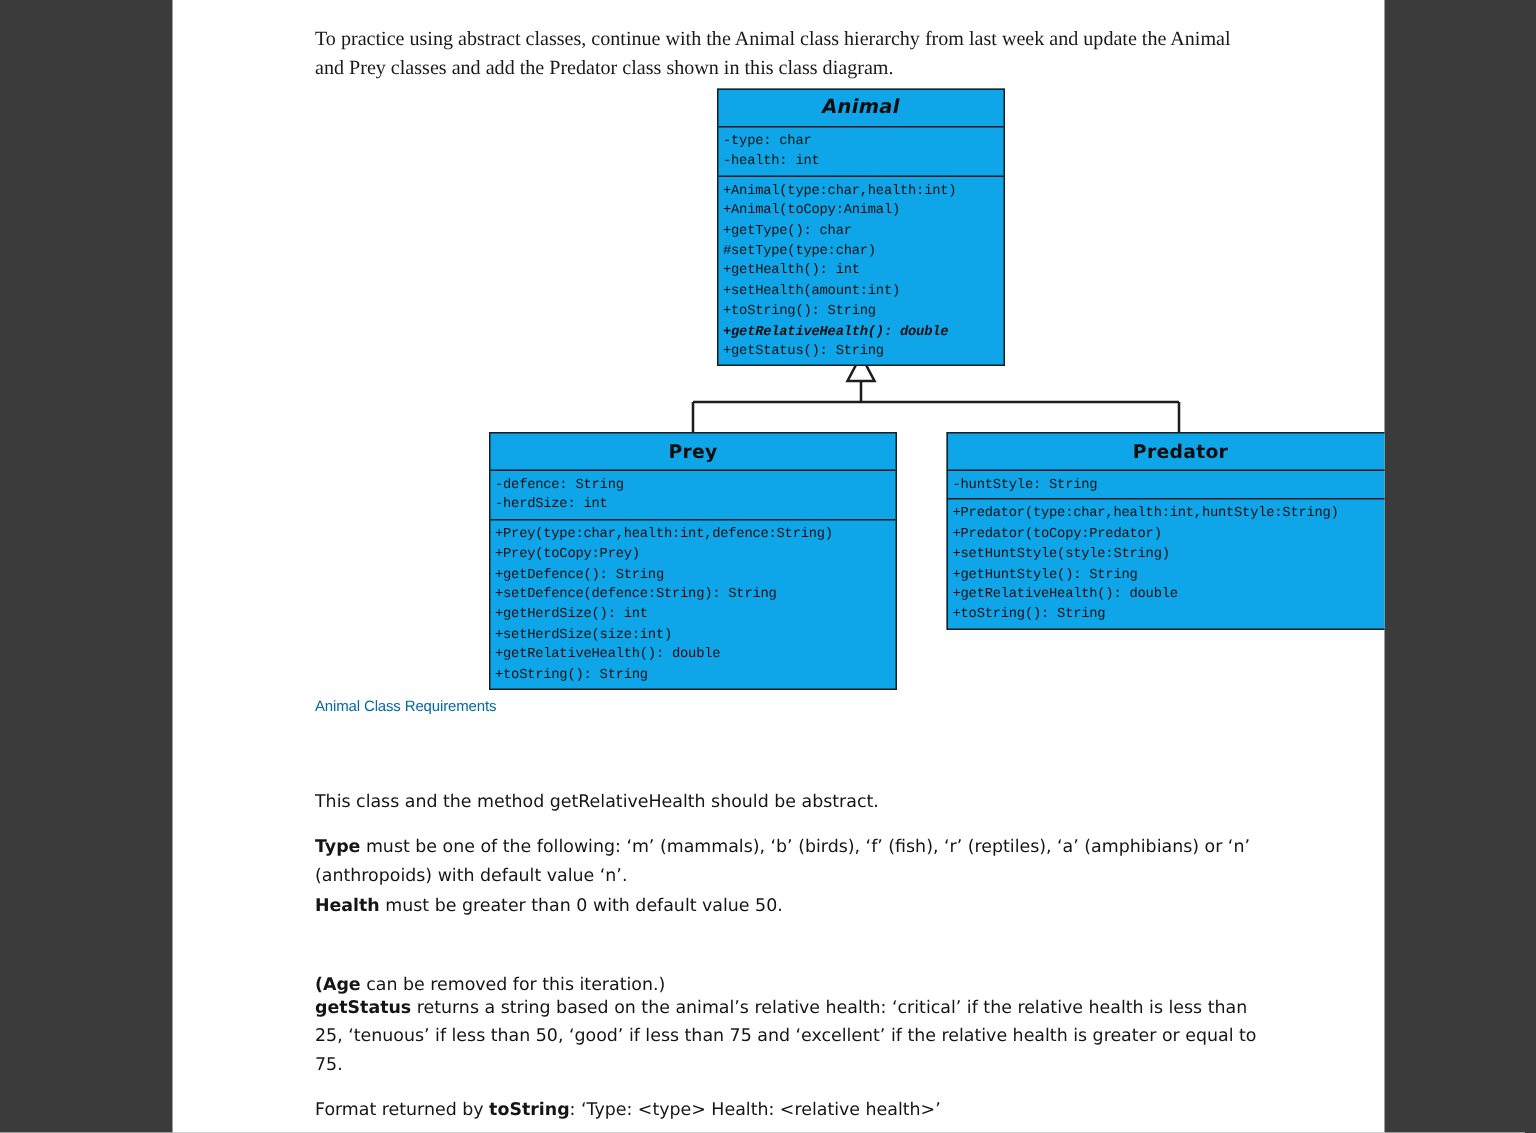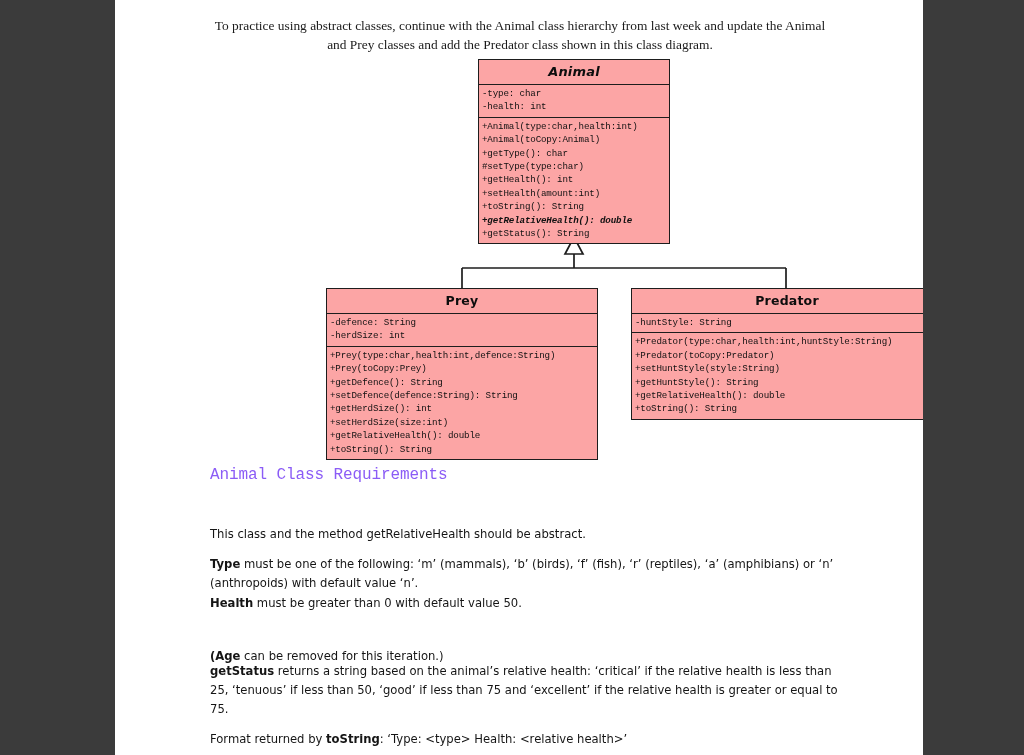--- a/index.html
+++ b/index.html
@@ -28,36 +28,36 @@
   
   .intro {
     position: absolute;
     left: 95px;
     top: 4px;
     width: 620px;
     font-family: "Liberation Serif", serif;
     font-size: 13.4px;
     line-height: 18.5px;
     color: #1a1a1a;
-    text-align: center;
+    text-align: left;
   }
 
   
   #diagram {
     position: absolute;
     left: 0;
     top: 0;
     width: 808px;
     height: 460px;
   }
 
   .uml-box {
     position: absolute;
     border: 1.6px solid #1d1d1d;
-    background: #fca5a5;
+    background: #0ea5e9;
     box-sizing: border-box;
   }
   .uml-title {
     text-align: center;
     font-family: "DejaVu Sans", sans-serif;
     font-weight: bold;
     font-size: 12.5px;
     color: #0d0d0d;
     padding: 4px 0 5px 0;
     border-bottom: 1.6px solid #1d1d1d;
@@ -99,23 +99,23 @@
     width: 808px;
     height: 460px;
     pointer-events: none;
   }
 
   
   .req-heading {
     position: absolute;
     left: 95px;
     top: 466px;
-    font-family: Liberation Mono, monospace;
-    font-size: 16px;
-    color: #8b5cf6;
+    font-family: Liberation Sans, sans-serif;
+    font-size: 10px;
+    color: #0369a1;
     letter-spacing: -0.1px;
   }
   .req-body {
     position: absolute;
     left: 95px;
     width: 632px;
     font-family: "DejaVu Sans", sans-serif;
     font-size: 11.6px;
     line-height: 19px;
     color: #151515;

